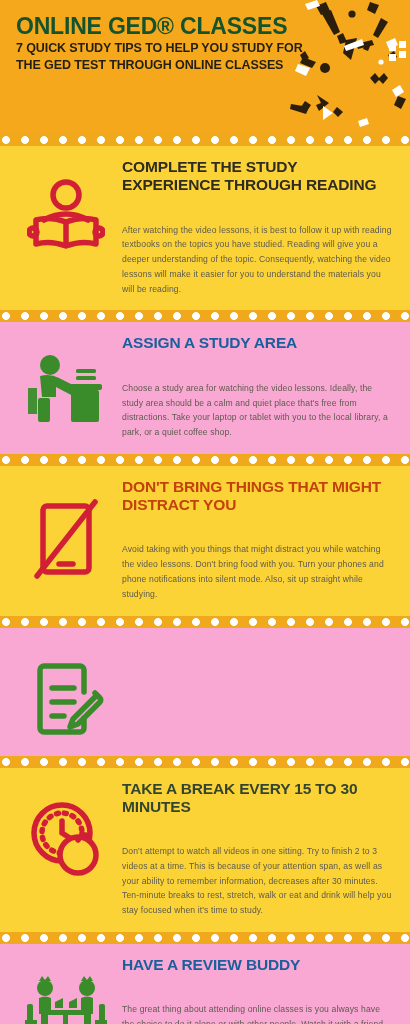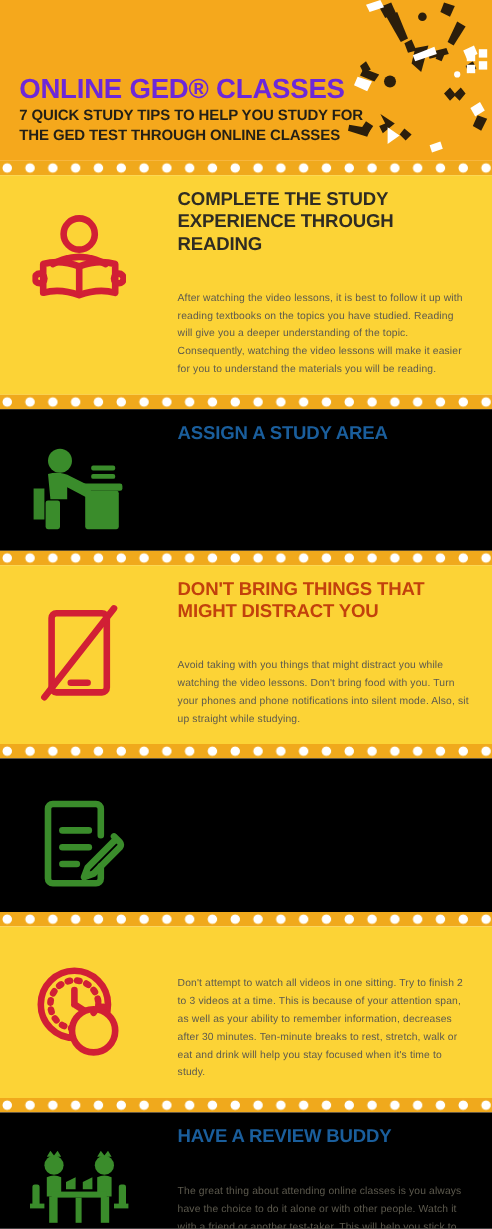--- a/index.html
+++ b/index.html
@@ -19,28 +19,27 @@
   .header {
     position: relative;
     height: 134px;
     background: #f5a81c;
     padding: 14px 16px 0 16px;
     overflow: hidden;
   }
   .header-title {
     position: relative;
     z-index: 3;
-    color: #6d28d9;
+    color: #14532d;
     font-size: 23px;
     line-height: 1.12;
     font-weight: 800;
     letter-spacing: -0.2px;
     text-transform: uppercase;
     max-width: 280px;
-    margin-top: 48px;
   }
   .header-sub {
     position: relative;
     z-index: 3;
     margin-top: 0;
     color: #231f16;
     font-size: 12.5px;
     line-height: 1.38;
     font-weight: 800;
     letter-spacing: -0.1px;
@@ -56,24 +55,23 @@
     background-image: radial-gradient(circle at 6px 6px, #ffffff 3.6px, rgba(255,255,255,0) 4.2px);
     background-size: 19px 12px;
     background-repeat: repeat-x;
   }
 
   
   .section {
     display: flex;
     align-items: flex-start;
     padding: 12px 14px 14px 10px;
-    gap: 26px;
   }
   .section.dark  { background: #fcd336; }
-  .section.light { background: #000000; }
+  .section.light { background: #f9a8d4; }
 
   .icon-cell {
     flex: 0 0 112px;
     display: flex;
     align-items: center;
     justify-content: center;
     padding-top: 20px;
   }
   .icon-cell svg { display: block; }
 
@@ -176,20 +174,21 @@
         <rect x="14" y="44" width="12" height="24" rx="2"></rect>
         <path d="M4 34 h9 v26 h-9 z" opacity="0.95"></path>
         <rect x="47" y="36" width="28" height="32" rx="2"></rect>
         <rect x="44" y="30" width="34" height="6" rx="2"></rect>
         <rect x="52" y="22" width="20" height="4" rx="1.6"></rect>
         <rect x="52" y="15" width="20" height="4" rx="1.6"></rect>
       </svg>
     </div>
     <div class="text-cell">
       <div class="sec-title t-blue">ASSIGN A STUDY AREA</div>
+      <div class="sec-body">Choose a study area for watching the video lessons. Ideally, the study area should be a calm and quiet place that's free from distractions. Take your laptop or tablet with you to the local library, a park, or a quiet coffee shop.</div>
     </div>
   </div>
 
   <div class="divider"></div>
 
   <div class="section dark">
     <div class="icon-cell">
       <svg width="70" height="82" viewBox="0 0 70 82" fill="none" stroke="#d11f35" stroke-width="5.5" stroke-linecap="round" stroke-linejoin="round">
         <rect x="12" y="8" width="46" height="66" rx="4"></rect>
         <path d="M28 66 h14"></path>
@@ -224,20 +223,21 @@
     <div class="icon-cell">
       <svg width="80" height="80" viewBox="0 0 80 80" fill="none" stroke="#d11f35" stroke-width="5.5" stroke-linecap="round" stroke-linejoin="round">
         <circle cx="36" cy="33" r="28"></circle>
         <circle cx="36" cy="33" r="20" stroke-dasharray="2 6"></circle>
         <path d="M36 33 l0 -12 M36 33 l11 7"></path>
         <circle cx="52" cy="55" r="18" fill="#fcd336"></circle>
         <path d="M52 40 q3 -5 8 -5"></path>
       </svg>
     </div>
     <div class="text-cell">
+      <div class="sec-title t-slate">TAKE A BREAK EVERY 15 TO 30 MINUTES</div>
       <div class="sec-body">Don't attempt to watch all videos in one sitting. Try to finish 2 to 3 videos at a time. This is because of your attention span, as well as your ability to remember information, decreases after 30 minutes. Ten-minute breaks to rest, stretch, walk or eat and drink will help you stay focused when it's time to study.</div>
     </div>
   </div>
 
   <div class="divider"></div>
 
   <div class="section light">
     <div class="icon-cell">
       <svg width="98" height="66" viewBox="0 0 98 66" fill="#3a8c2b">
         <circle cx="28" cy="12" r="8"></circle>

